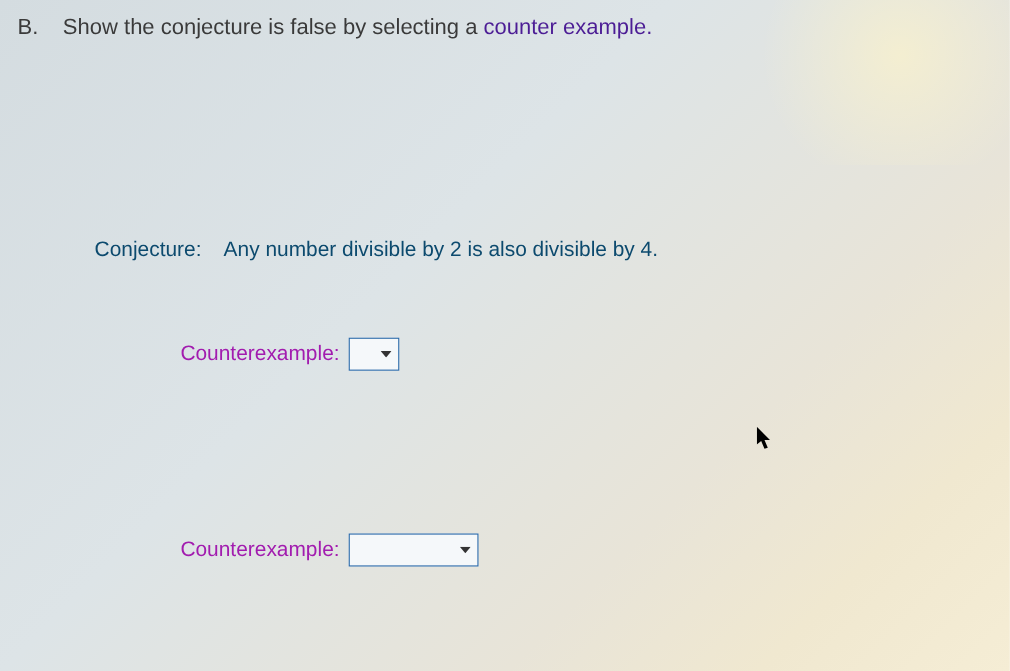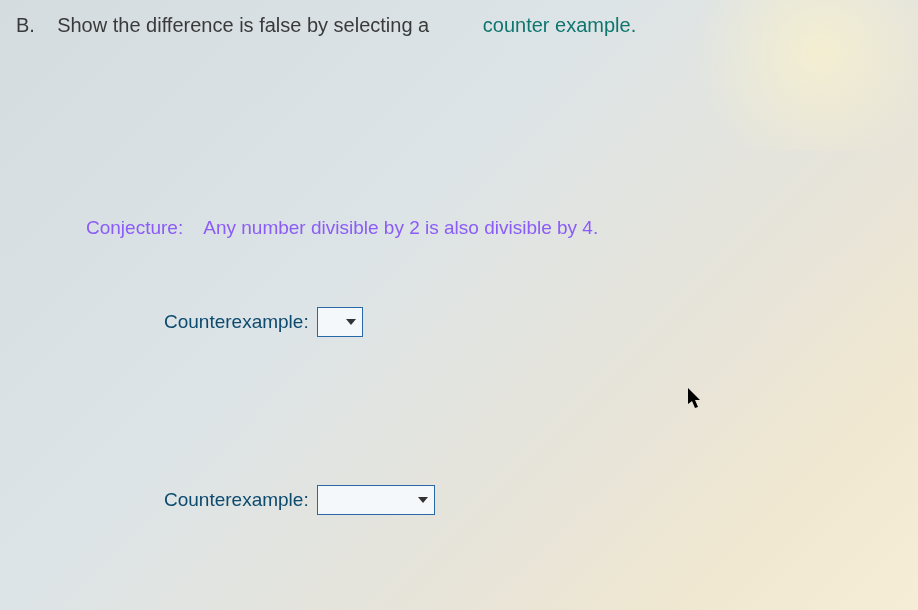--- a/index.html
+++ b/index.html
@@ -29,41 +29,40 @@
       padding: 14px 20px 20px 16px;
       position: relative;
     }
     .question-header {
       font-size: 20px;
       color: #3a3a3a;
       margin-bottom: 180px;
       font-weight: normal;
     }
     .question-header .counter-example {
-      color: #0f766e;
-      margin-left: 48px;
+      color: #4c1d95;
     }
     .conjecture-block {
       margin-left: 70px;
       margin-bottom: 40px;
     }
     .conjecture-text {
       font-size: 19px;
-      color: #8b5cf6;
+      color: #0c4a6e;
       margin-bottom: 68px;
     }
     .counterexample-row {
       margin-left: 78px;
       display: flex;
       align-items: center;
       gap: 8px;
     }
     .counterexample-label {
       font-size: 19px;
-      color: #0c4a6e;
+      color: #a21caf;
     }
     .select-box {
       border: 1.5px solid #2868a8;
       background: #f5f8fa;
       height: 30px;
       display: inline-flex;
       align-items: center;
       justify-content: flex-end;
       padding-right: 6px;
       cursor: pointer;
@@ -94,21 +93,21 @@
       pointer-events: none;
     }
   </style>
 </head>
 <body>
 
 <div class="content">
   <div class="question-header">
     <span>B.</span>
     <span>&nbsp;&nbsp;</span>
-    <span>Show the difference is false by selecting a</span>
+    <span>Show the conjecture is false by selecting a</span>
     <span> </span>
     <span class="counter-example">counter example.</span>
   </div>
 
   <div class="conjecture-block">
     <div class="conjecture-text">
       <span>Conjecture:</span>
       <span>&nbsp;&nbsp;</span>
       <span>Any number divisible by 2 is also divisible by 4.</span>
     </div>

